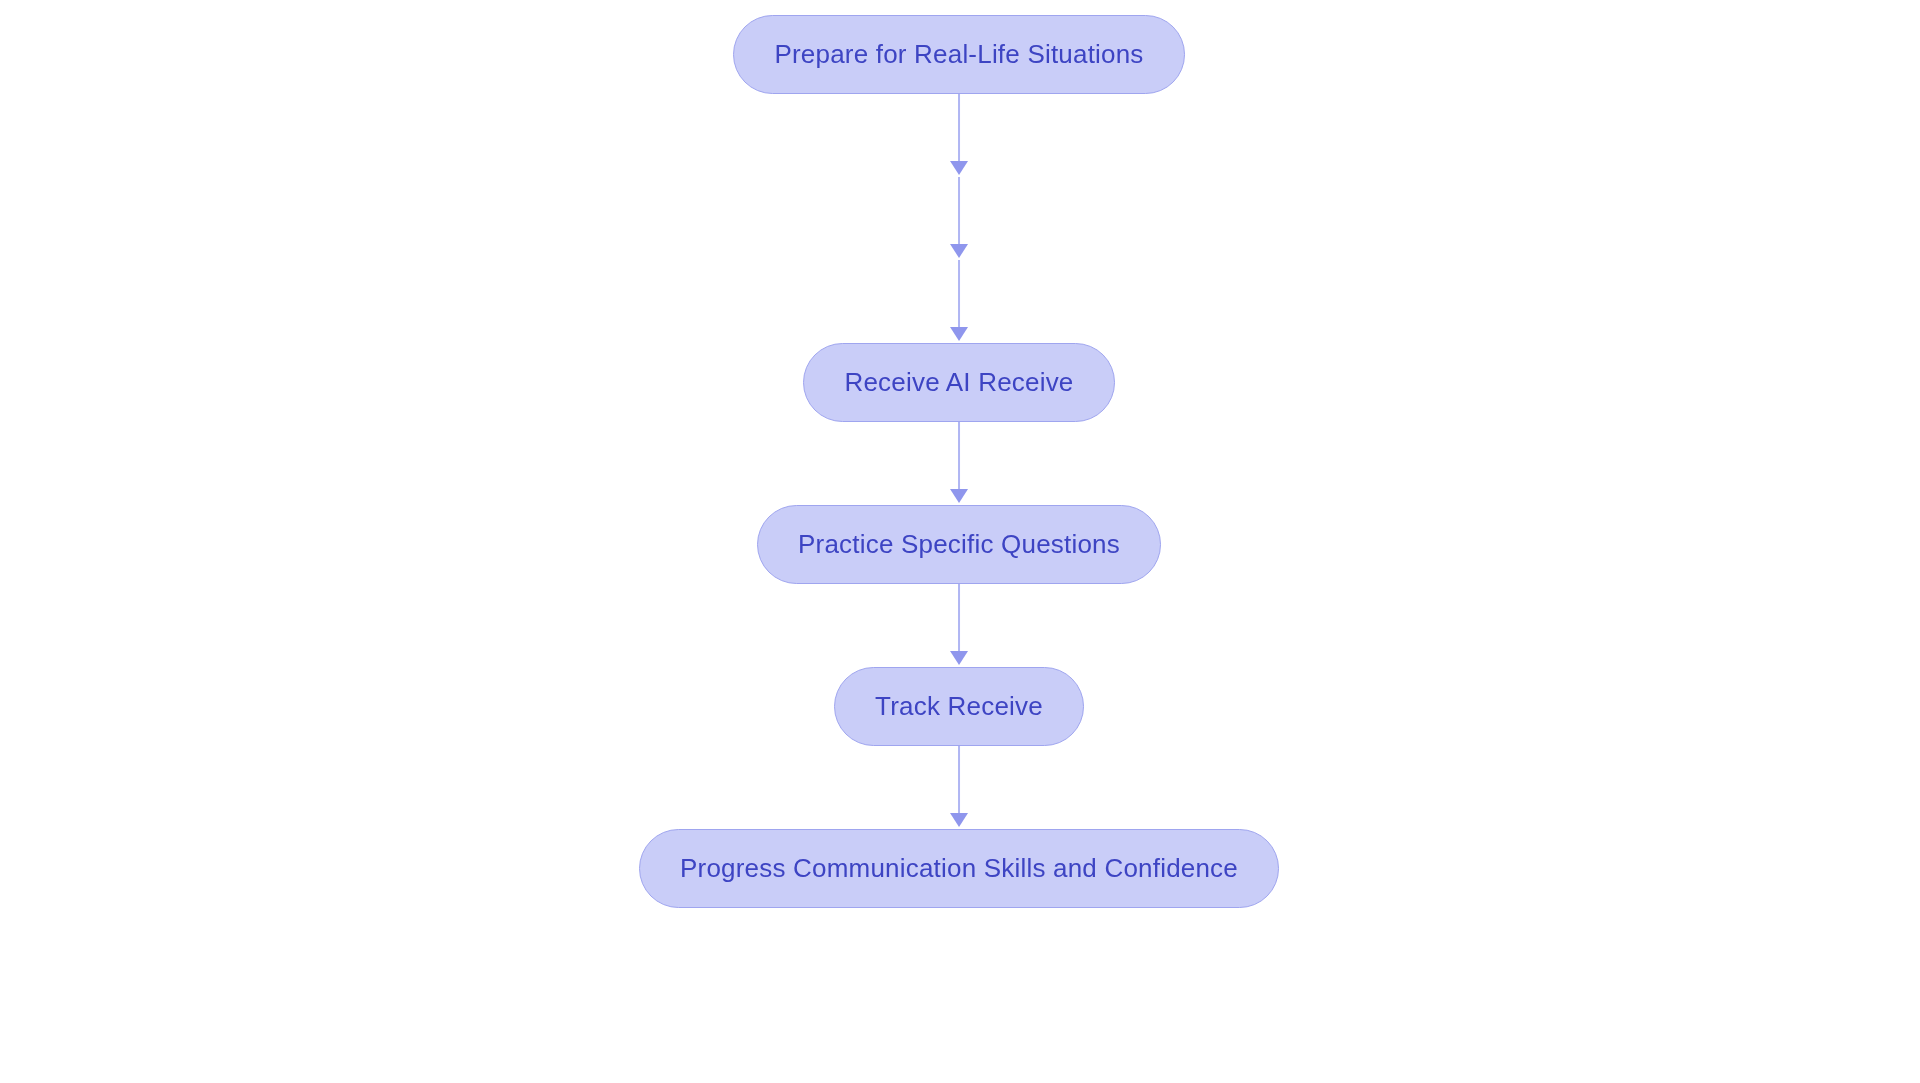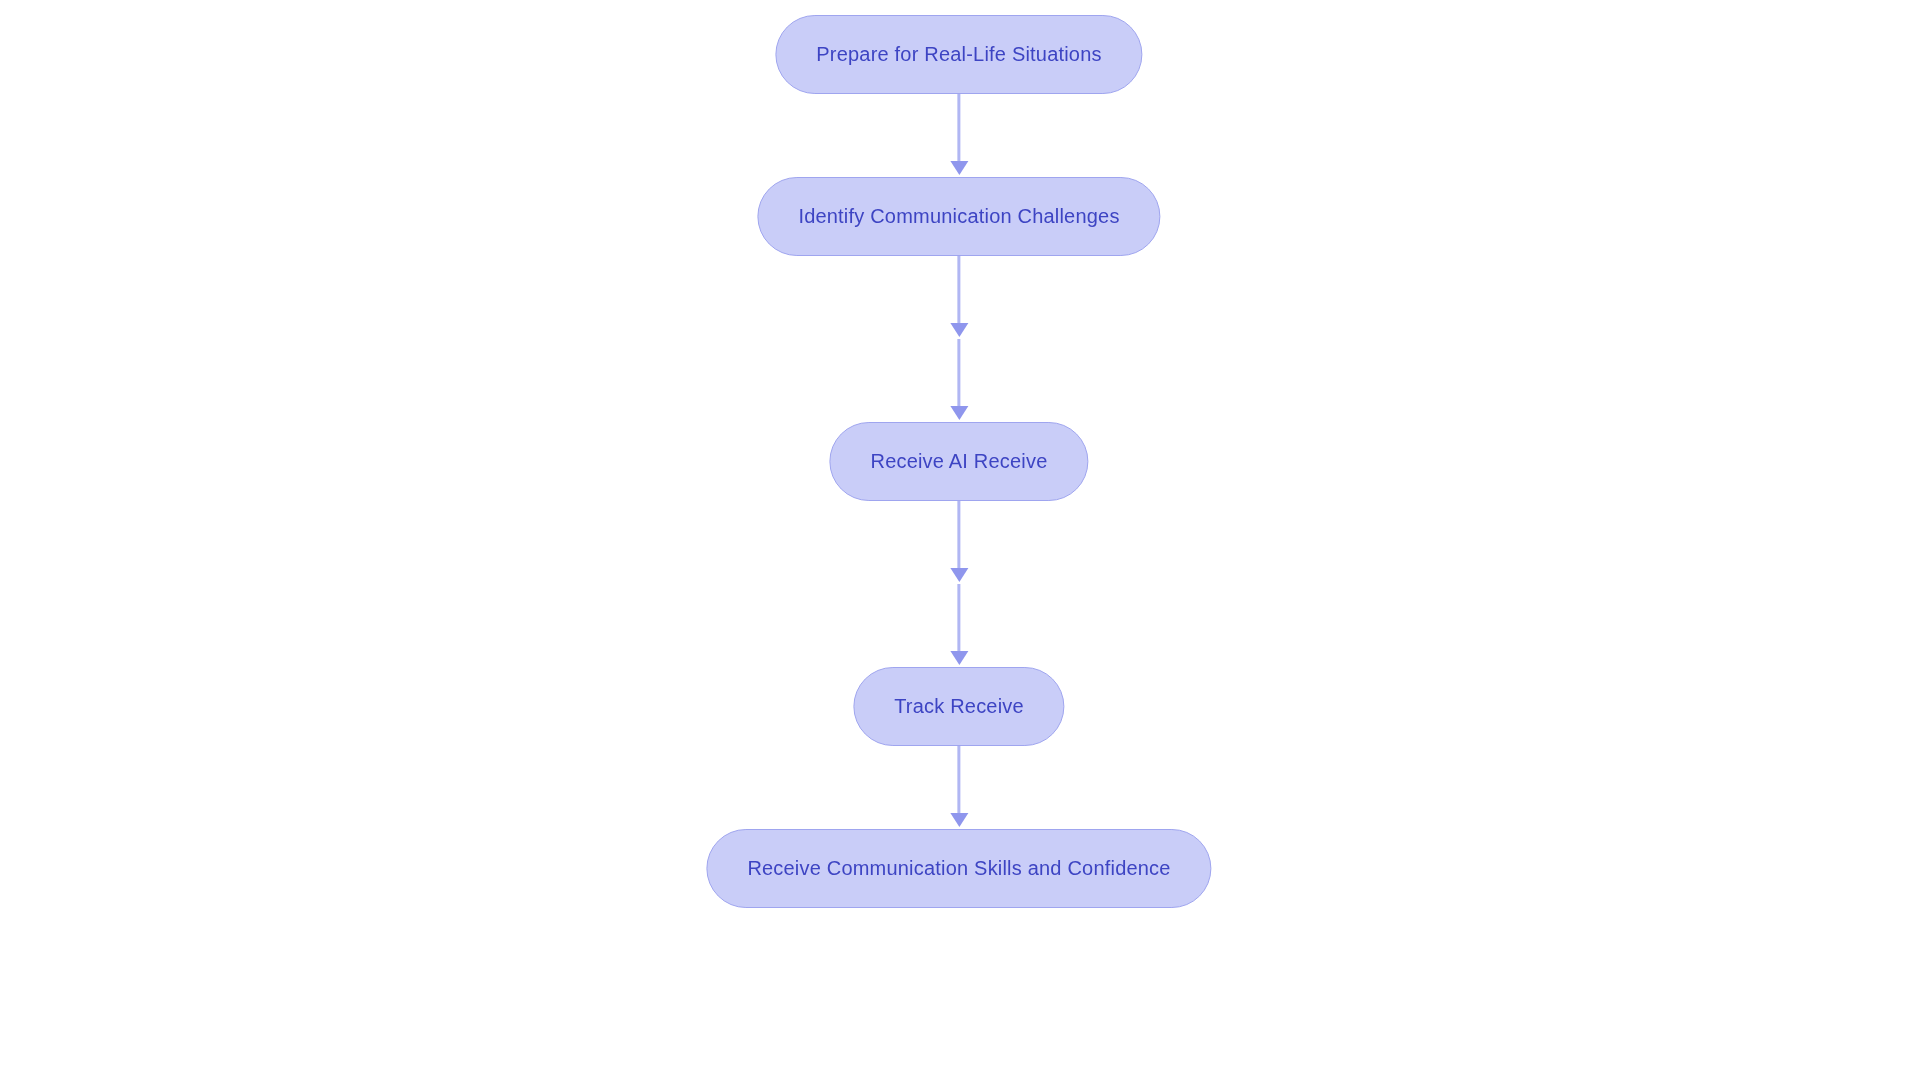--- a/index.html
+++ b/index.html
@@ -37,21 +37,21 @@
     padding: 0 40px;
     display: flex;
     align-items: center;
     justify-content: center;
     background: var(--node-fill);
     border: 1.5px solid var(--node-border);
     border-radius: 40px;
     white-space: nowrap;
   }
   .flow-node .node-label {
-    font-size: 20px;
+    font-size: 26px;
     color: var(--node-text);
     letter-spacing: 0.2px;
   }
   .flow-arrow {
     height: 83px;
     display: flex;
     flex-direction: column;
     align-items: center;
     justify-content: flex-start;
   }
@@ -77,23 +77,20 @@
 
     <div class="flow-node">
       <span class="node-label">Prepare for Real-Life Situations</span>
     </div>
 
     <div class="flow-arrow">
       <div class="arrow-line"></div>
       <div class="arrow-head"></div>
     </div>
 
-    <div class="flow-node">
-      <span class="node-label">Identify Communication Challenges</span>
-    </div>
 
     <div class="flow-arrow">
       <div class="arrow-line"></div>
       <div class="arrow-head"></div>
     </div>
 
 
     <div class="flow-arrow">
       <div class="arrow-line"></div>
       <div class="arrow-head"></div>
@@ -101,33 +98,36 @@
 
     <div class="flow-node">
       <span class="node-label">Receive AI Receive</span>
     </div>
 
     <div class="flow-arrow">
       <div class="arrow-line"></div>
       <div class="arrow-head"></div>
     </div>
 
+    <div class="flow-node">
+      <span class="node-label">Practice Specific Questions</span>
+    </div>
 
     <div class="flow-arrow">
       <div class="arrow-line"></div>
       <div class="arrow-head"></div>
     </div>
 
     <div class="flow-node">
       <span class="node-label">Track Receive</span>
     </div>
 
     <div class="flow-arrow">
       <div class="arrow-line"></div>
       <div class="arrow-head"></div>
     </div>
 
     <div class="flow-node">
-      <span class="node-label">Receive Communication Skills and Confidence</span>
+      <span class="node-label">Progress Communication Skills and Confidence</span>
     </div>
 
   </div>
 </div>
 
 </body></html>

